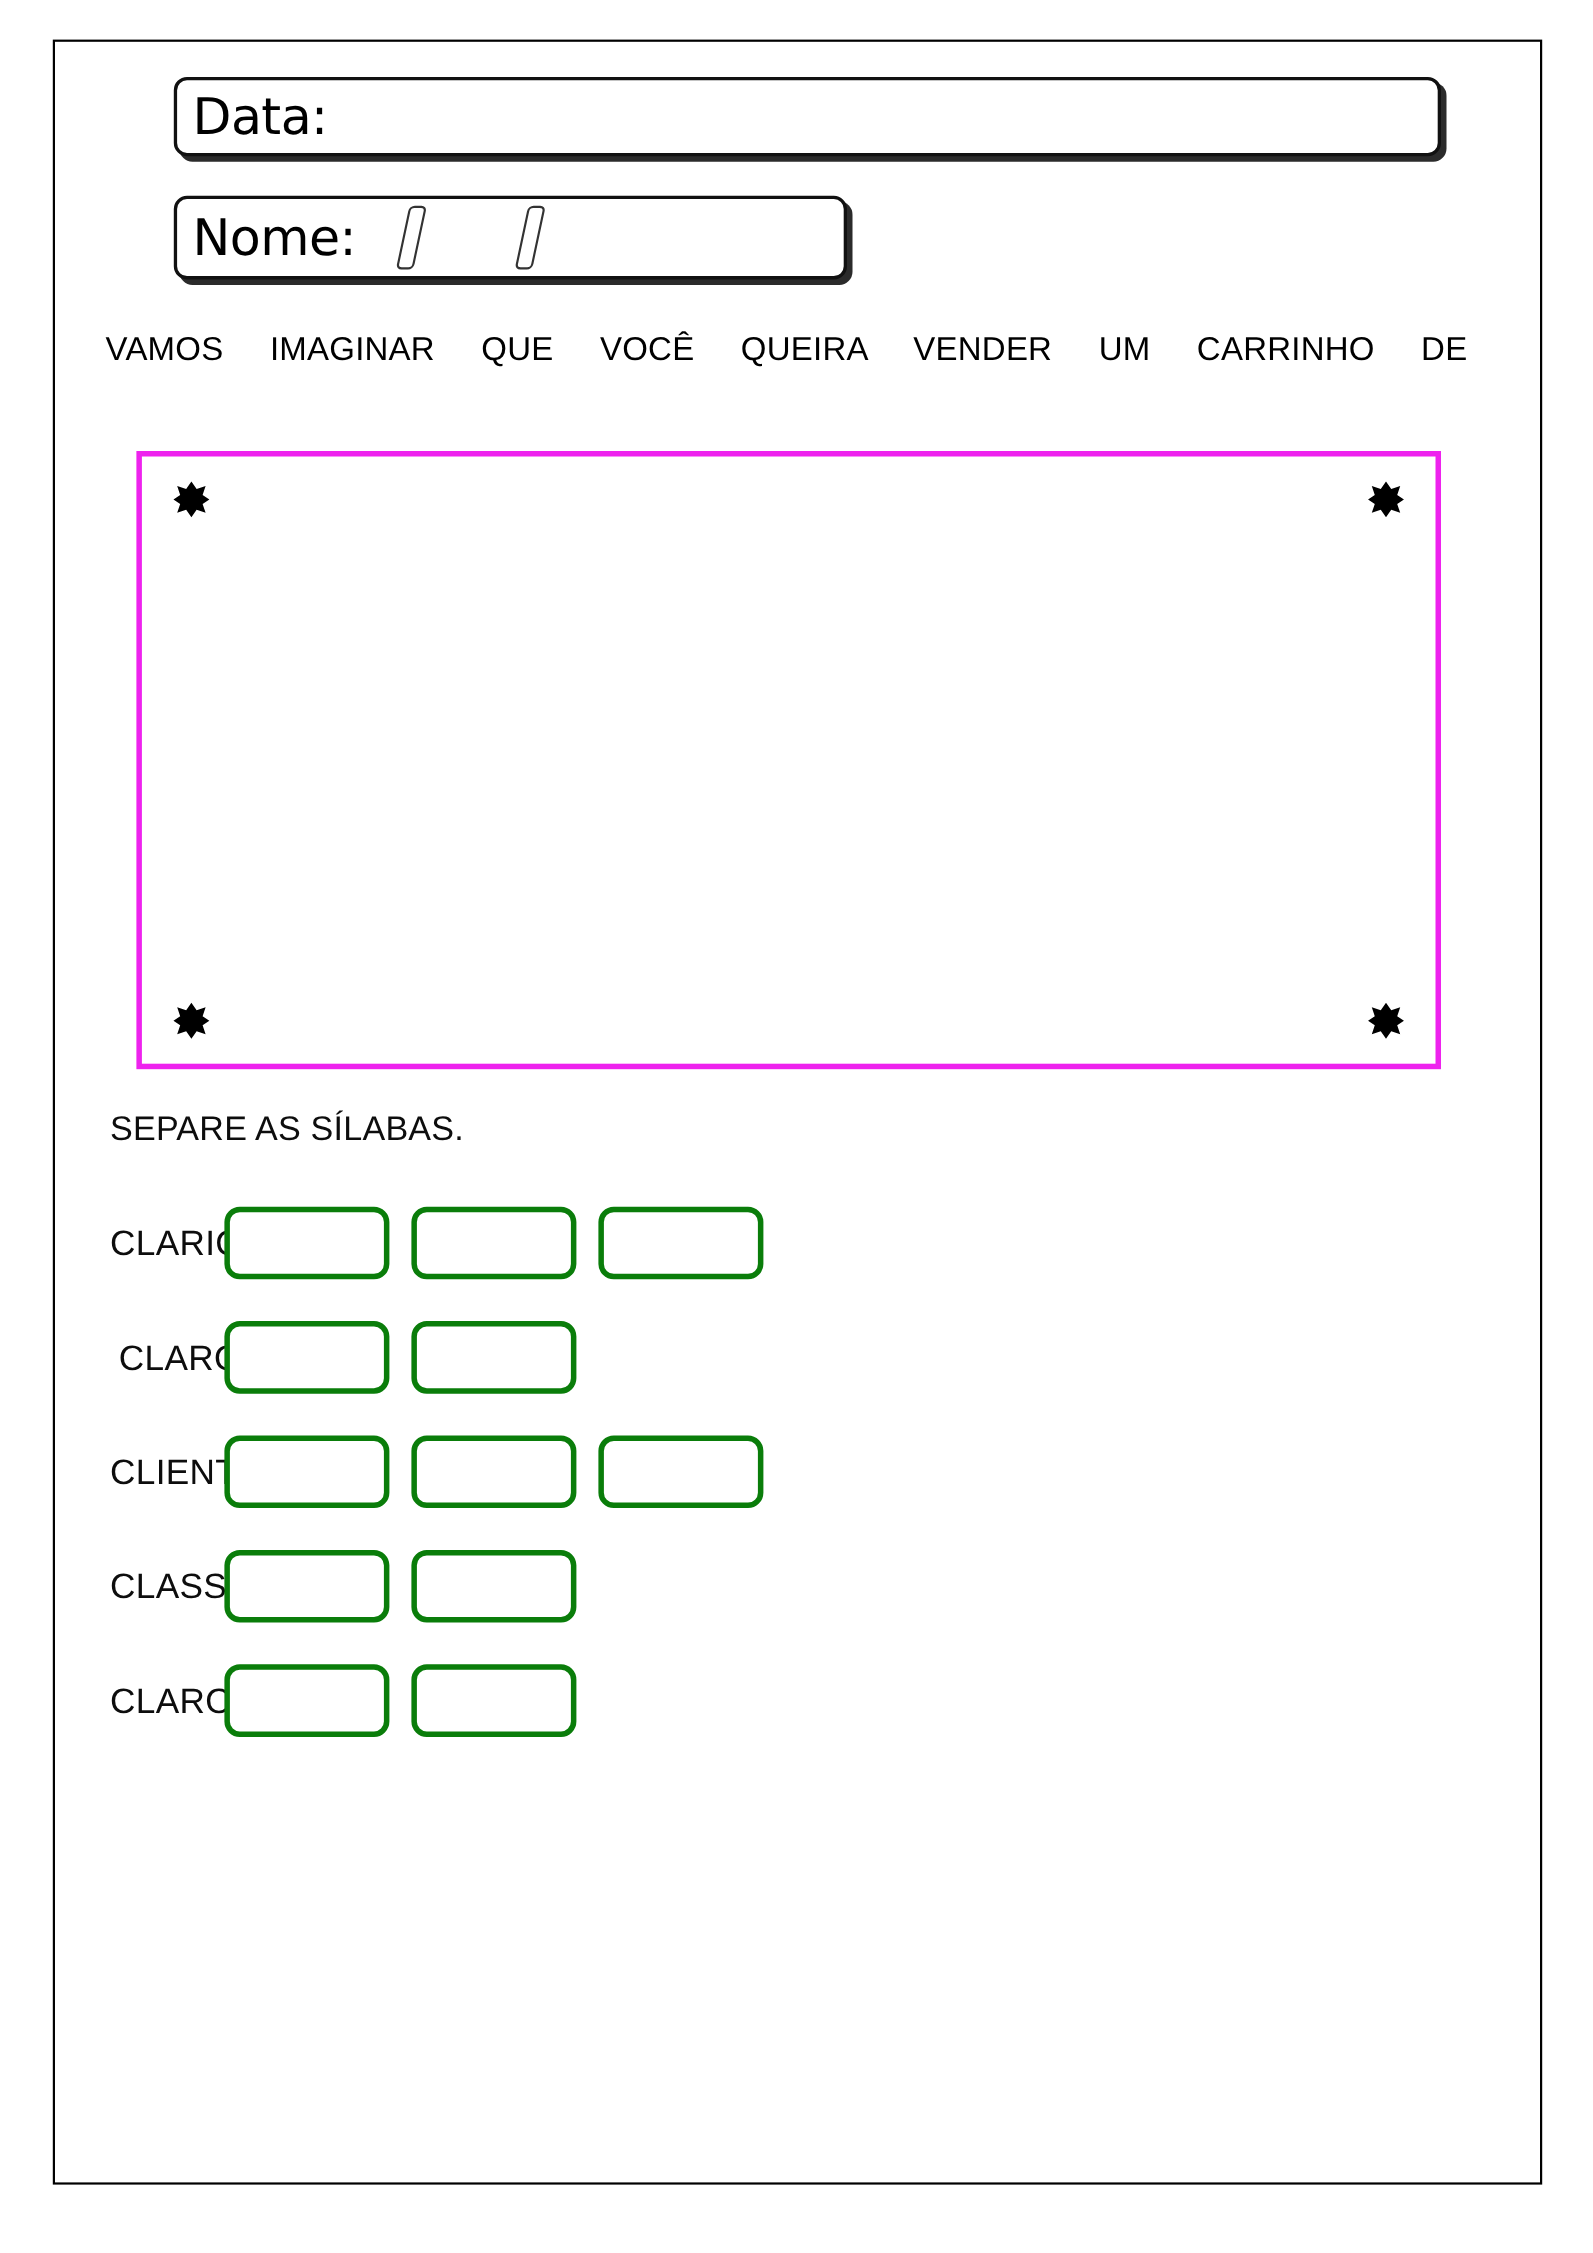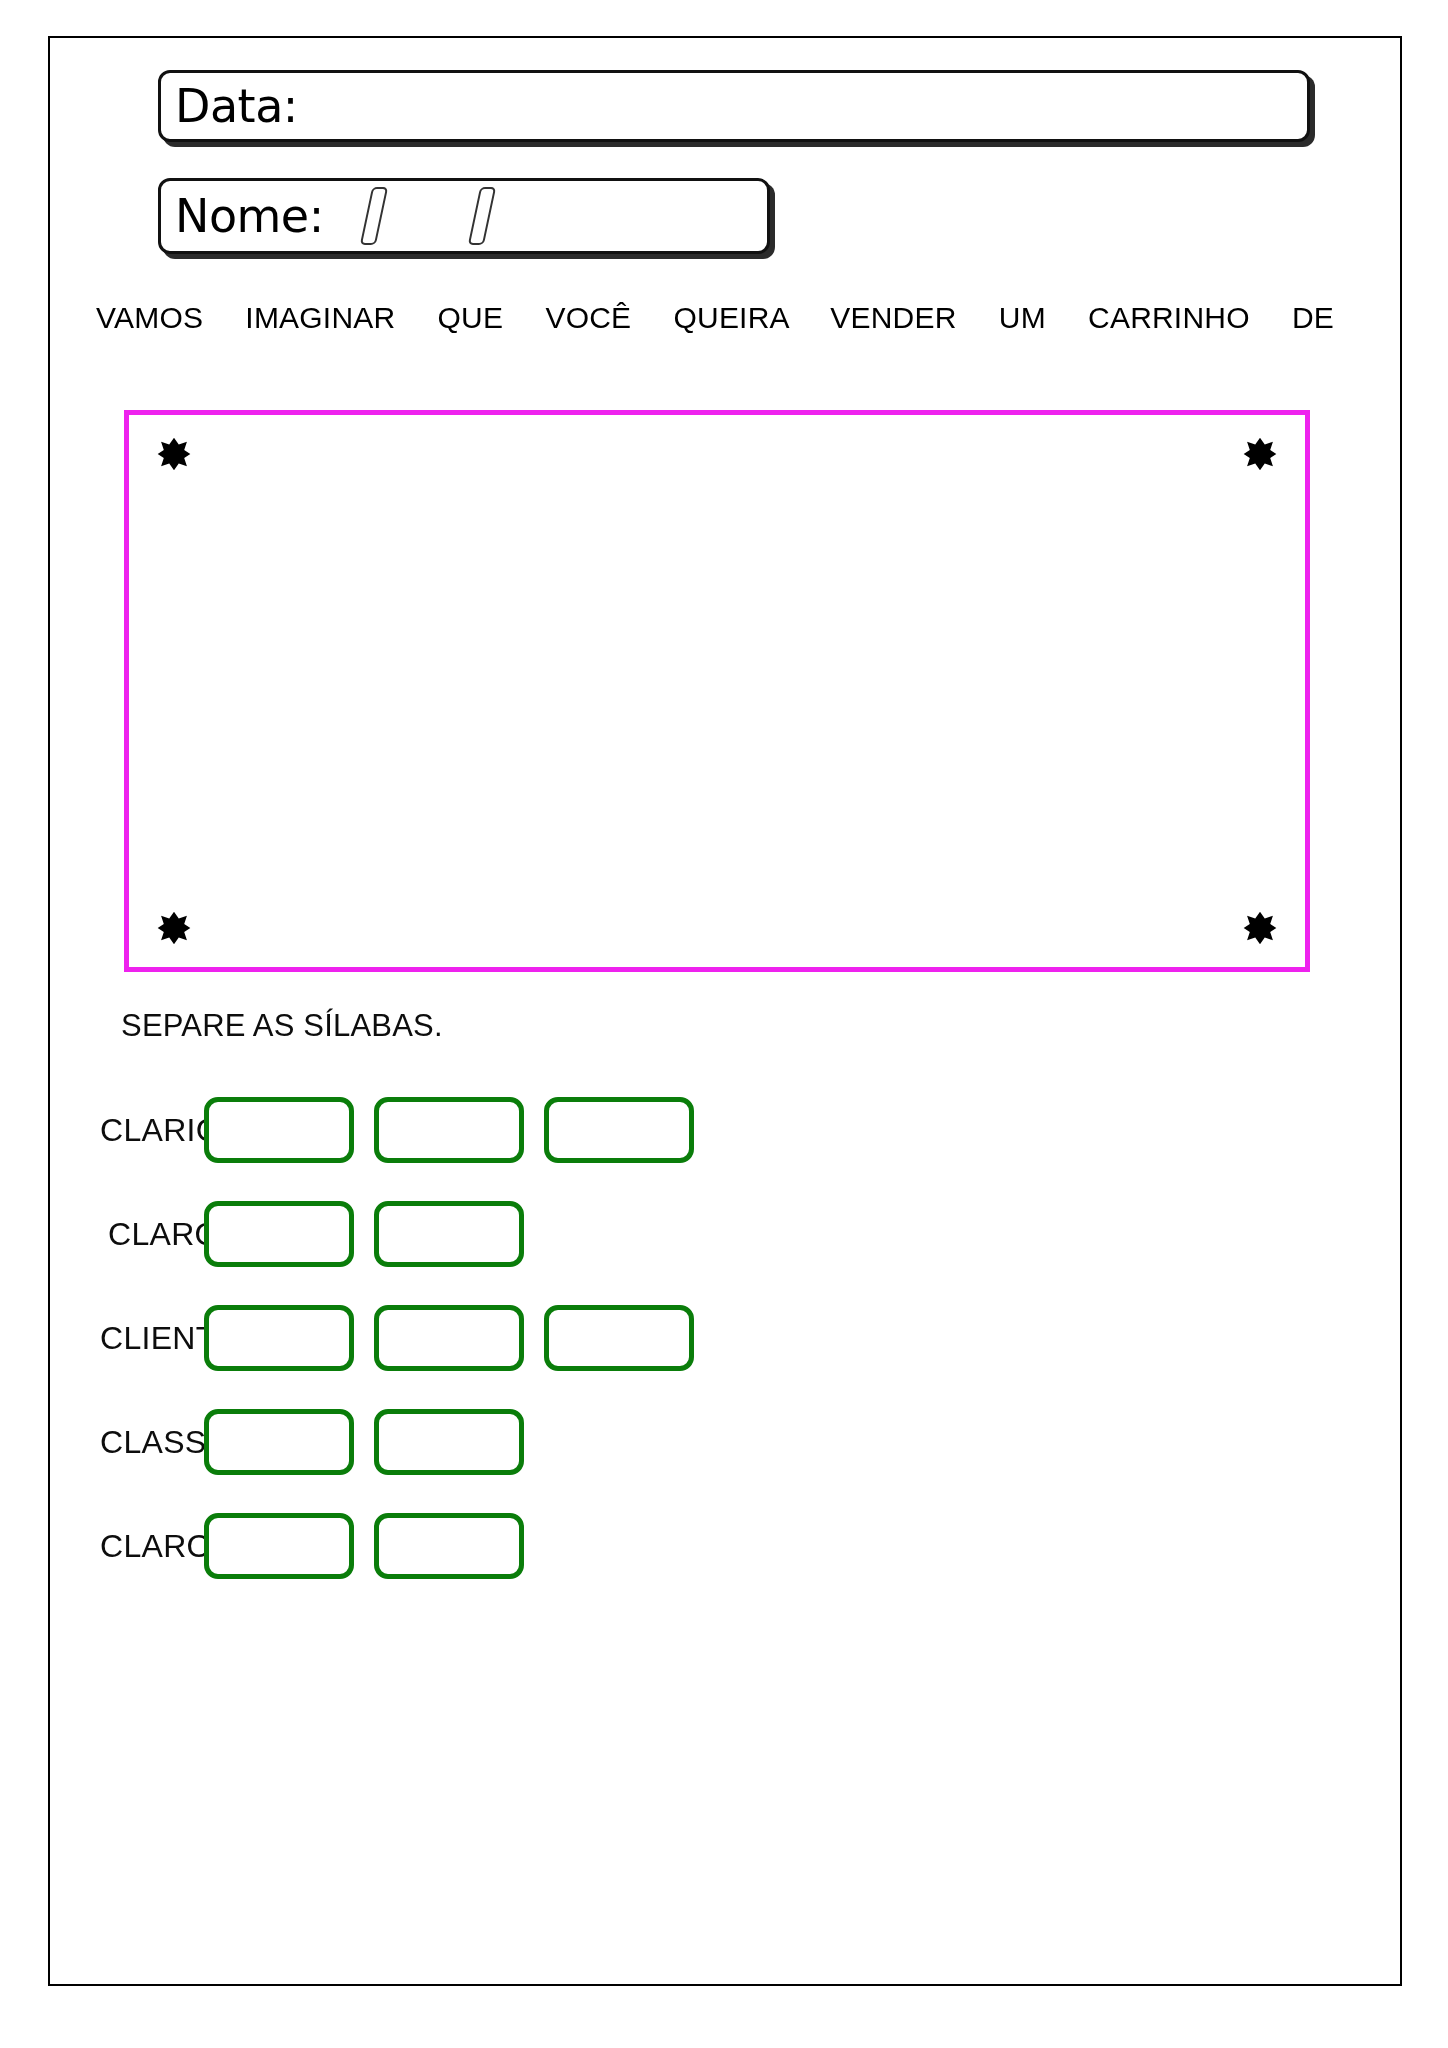--- a/index.html
+++ b/index.html
@@ -122,21 +122,20 @@
   .cs-br { right: 28px; bottom: 22px; }
 
   
   .section-title {
     position: absolute;
     left: 100px;
     top: 1008px;
     font-size: 31px;
     color: #0d0d0d;
     letter-spacing: 0.2px;
-    margin-left: 21px;
   }
 
   .syllable-list {
     position: absolute;
     left: 0;
     top: 1078px;
     width: 1448px;
   }
   .syl-row {
     position: relative;

